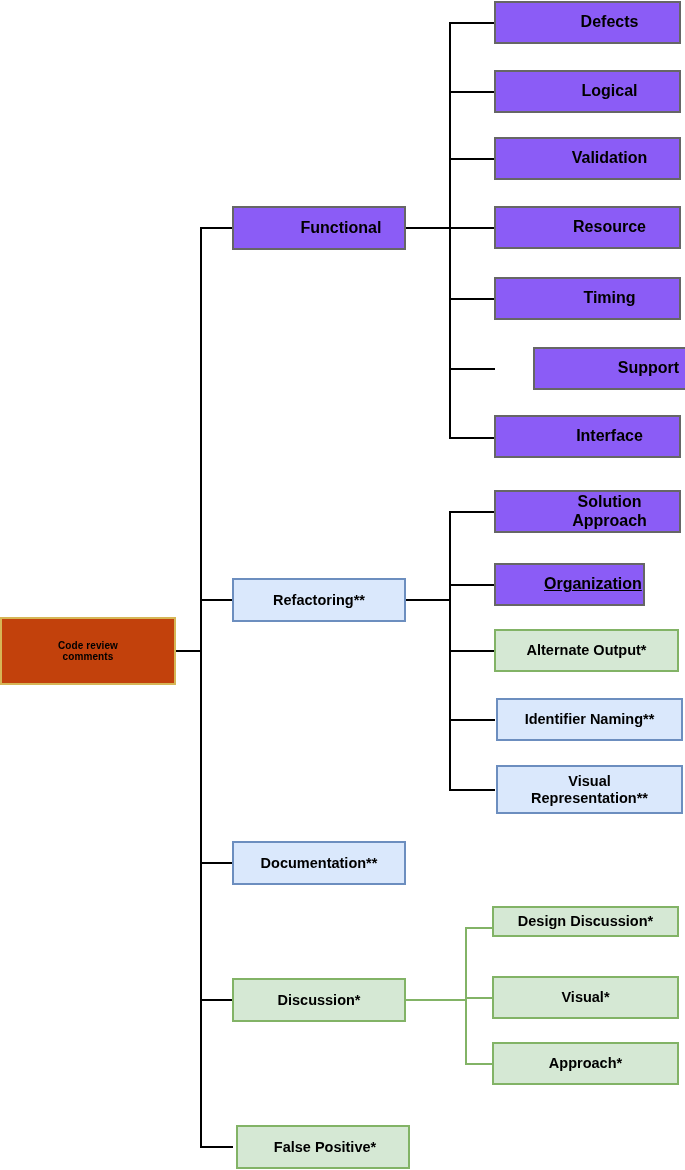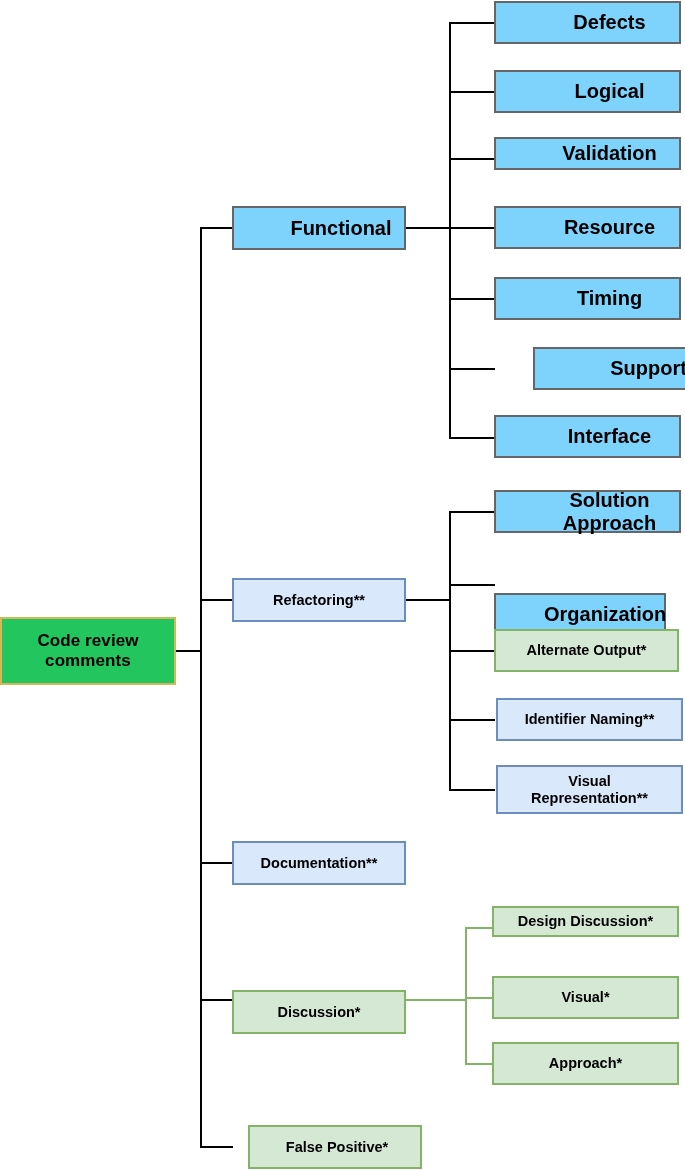--- a/index.html
+++ b/index.html
@@ -25,29 +25,29 @@
     justify-content: center;
     text-align: center;
     font-weight: bold;
     color: #000000;
     line-height: 1.15;
     border-style: solid;
     border-width: 2px;
     padding: 2px 4px;
   }
   .node.root {
-    background: #22c55e;
+    background: #c2410c;
     border-color: #d6b656;
-    font-size: 17px;
+    font-size: 10px;
     letter-spacing: 0.1px;
   }
   .node.gray {
-    background: #7dd3fc;
+    background: #8b5cf6;
     border-color: #666666;
-    font-size: 20px;
+    font-size: 16px;
     padding-left: 48px;
   }
   .node.blue {
     background: #dae8fc;
     border-color: #6c8ebf;
     font-size: 14.5px;
   }
   .node.green {
     background: #d5e8d4;
     border-color: #82b366;
@@ -118,54 +118,54 @@
   </div>
 
   <div class="node blue" style="left:232px; top:578px; width:174px; height:44px;">
     <span class="label">Refactoring**</span>
   </div>
 
   <div class="node blue" style="left:232px; top:841px; width:174px; height:44px;">
     <span class="label">Documentation**</span>
   </div>
 
-  <div class="node green" style="left:232px; top:978px; width:174px; height:44px;margin-top:12px;">
+  <div class="node green" style="left:232px; top:978px; width:174px; height:44px;">
     <span class="label">Discussion*</span>
   </div>
 
-  <div class="node green" style="left:248px; top:1125px; width:174px; height:44px;padding-left:8px;">
+  <div class="node green" style="left:236px; top:1125px; width:174px; height:44px;padding-left:8px;">
     <span class="label">False Positive*</span>
   </div>
 
   <div class="node gray" style="left:494px; top:1px; width:187px; height:43px;">
     <span class="label">Defects</span>
   </div>
   <div class="node gray" style="left:494px; top:70px; width:187px; height:43px;">
     <span class="label">Logical</span>
   </div>
-  <div class="node gray" style="left:494px; top:137px; width:187px; height:33px;">
+  <div class="node gray" style="left:494px; top:137px; width:187px; height:43px;">
     <span class="label">Validation</span>
   </div>
   <div class="node gray" style="left:494px; top:206px; width:187px; height:43px;">
     <span class="label">Resource</span>
   </div>
   <div class="node gray" style="left:494px; top:277px; width:187px; height:43px;">
     <span class="label">Timing</span>
   </div>
   <div class="node gray" style="left:494px; top:347px; width:187px; height:43px;margin-left:39px;">
     <span class="label">Support</span>
   </div>
   <div class="node gray" style="left:494px; top:415px; width:187px; height:43px;">
     <span class="label">Interface</span>
   </div>
 
   <div class="node gray" style="left:494px; top:490px; width:187px; height:43px;">
     <span class="label">Solution Approach</span>
   </div>
-  <div class="node gray" style="left:494px; top:593px; width:172px; height:43px;">
+  <div class="node gray" style="left:494px; top:563px; width:151px; height:43px;text-decoration:underline;">
     <span class="label">Organization</span>
   </div>
   <div class="node green" style="left:494px; top:629px; width:185px; height:43px;">
     <span class="label">Alternate Output*</span>
   </div>
   <div class="node blue" style="left:496px; top:698px; width:187px; height:43px;">
     <span class="label">Identifier Naming**</span>
   </div>
   <div class="node blue" style="left:496px; top:765px; width:187px; height:49px;">
     <span class="label">Visual

